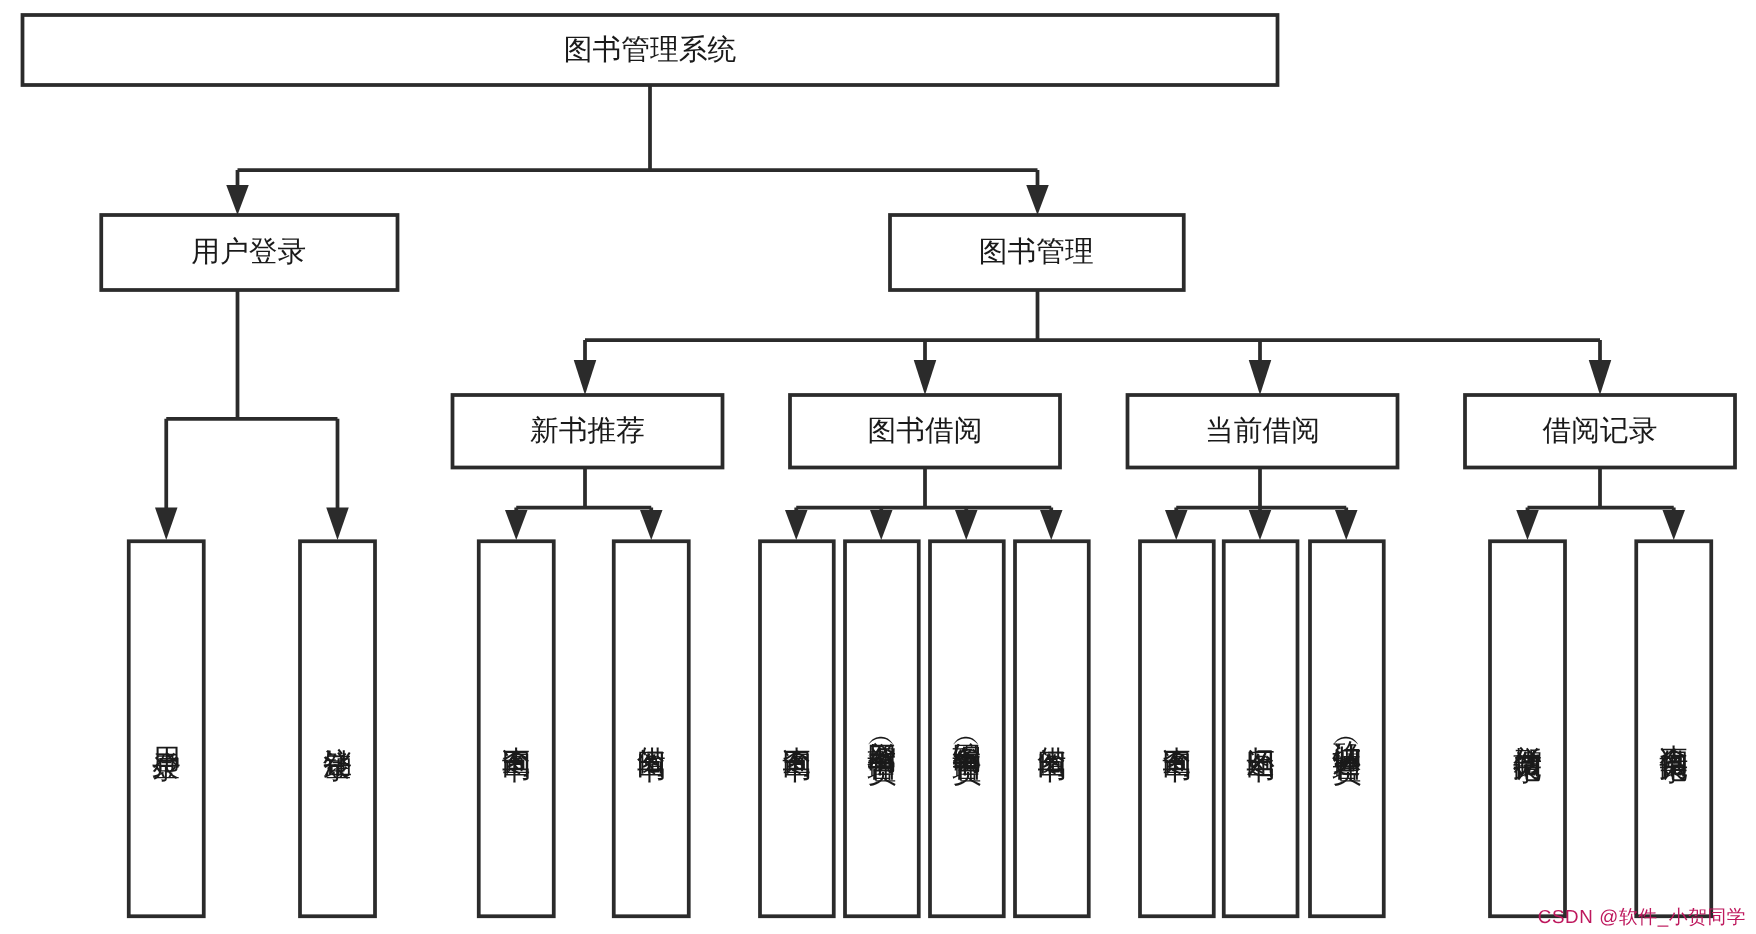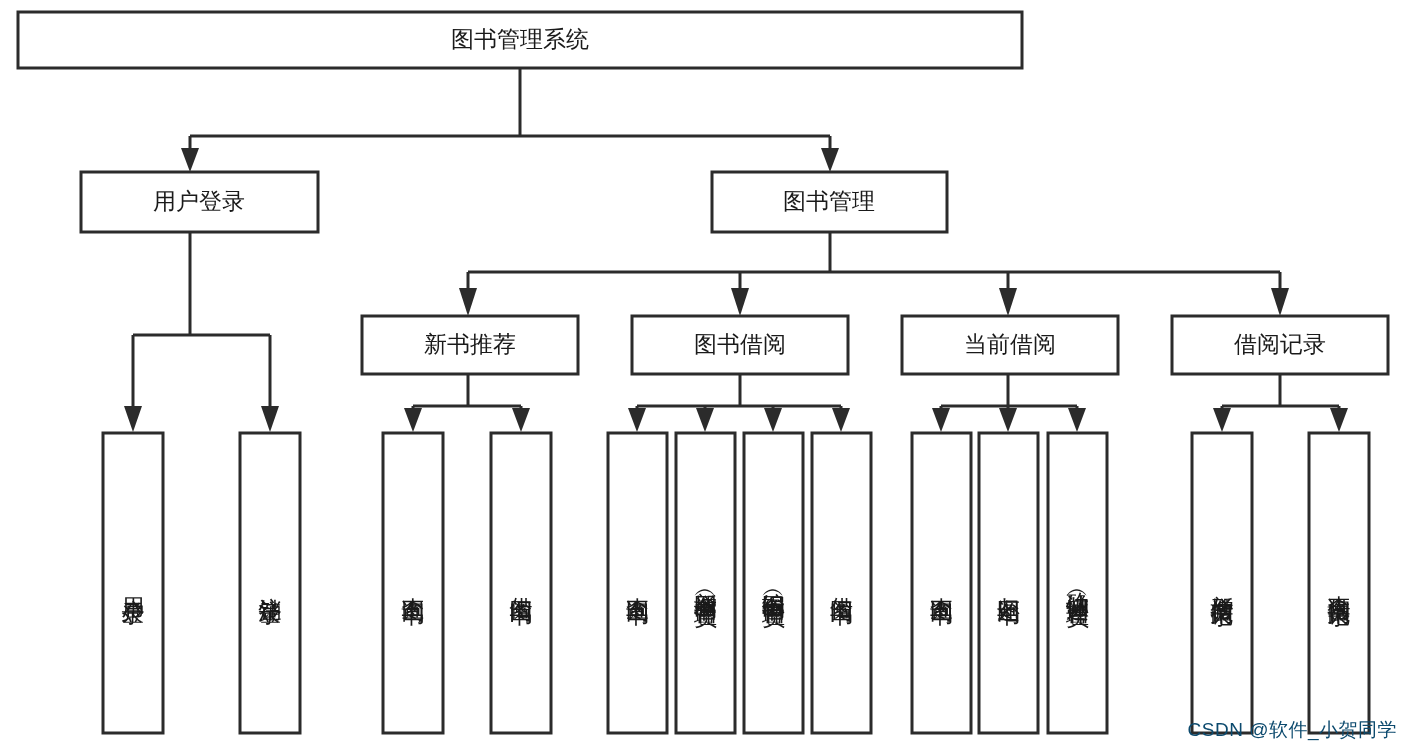--- a/index.html
+++ b/index.html
@@ -66,22 +66,22 @@
     display: flex;
     align-items: center;
     justify-content: center;
     pointer-events: none;
   }
   .watermark {
     position: absolute;
     right: 8px;
     bottom: 4px;
     font-family: "Liberation Sans", "DejaVu Sans", sans-serif;
-    font-size: 19px;
-    color: #0c4a6e;
+    font-size: 15px;
+    color: #be185d;
     white-space: nowrap;
     letter-spacing: 0.5px;
   }
 </style>
 </head>
 <body>
 
 <div id="diagram-root">
 
   <svg class="flow" viewBox="0 0 1405 747" xmlns="http://www.w3.org/2000/svg">

